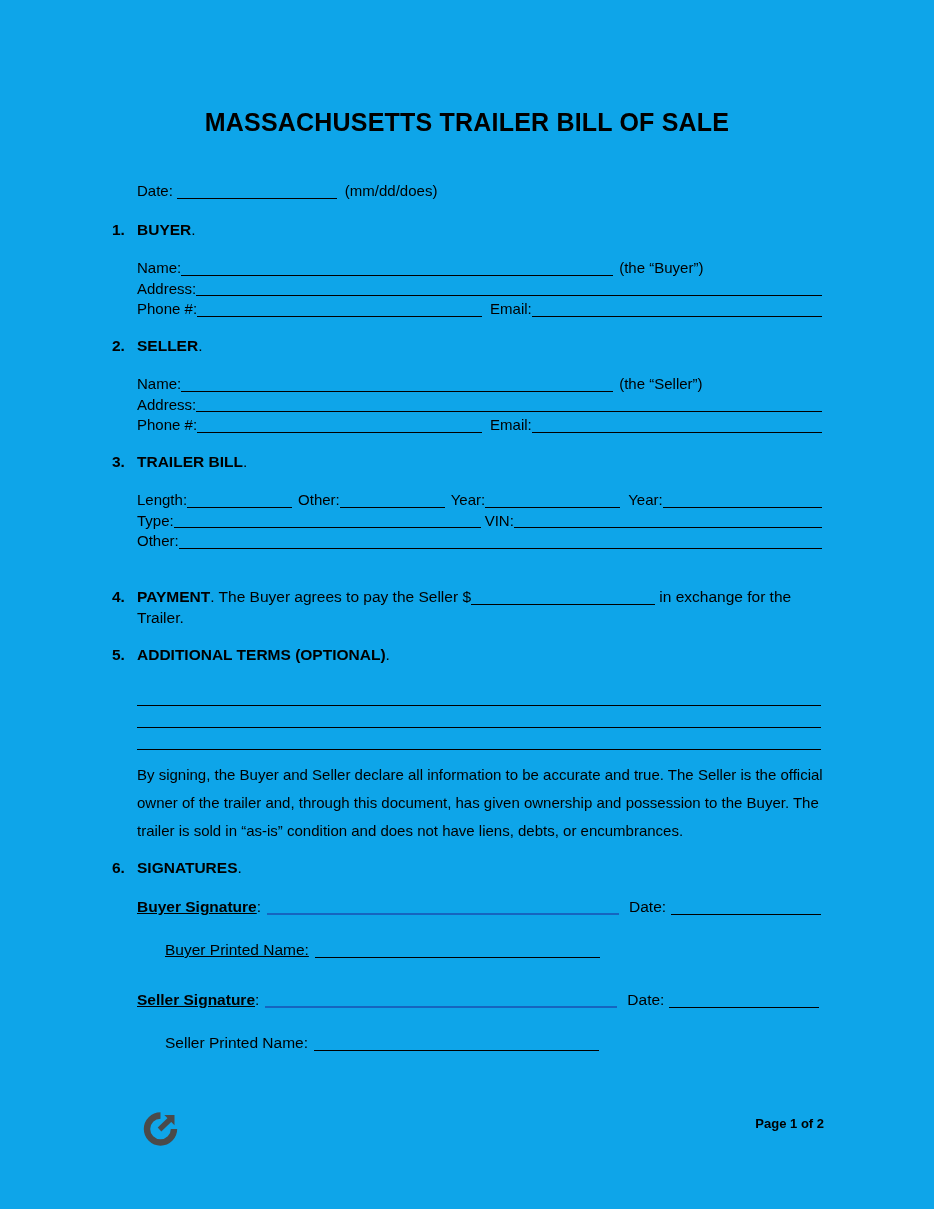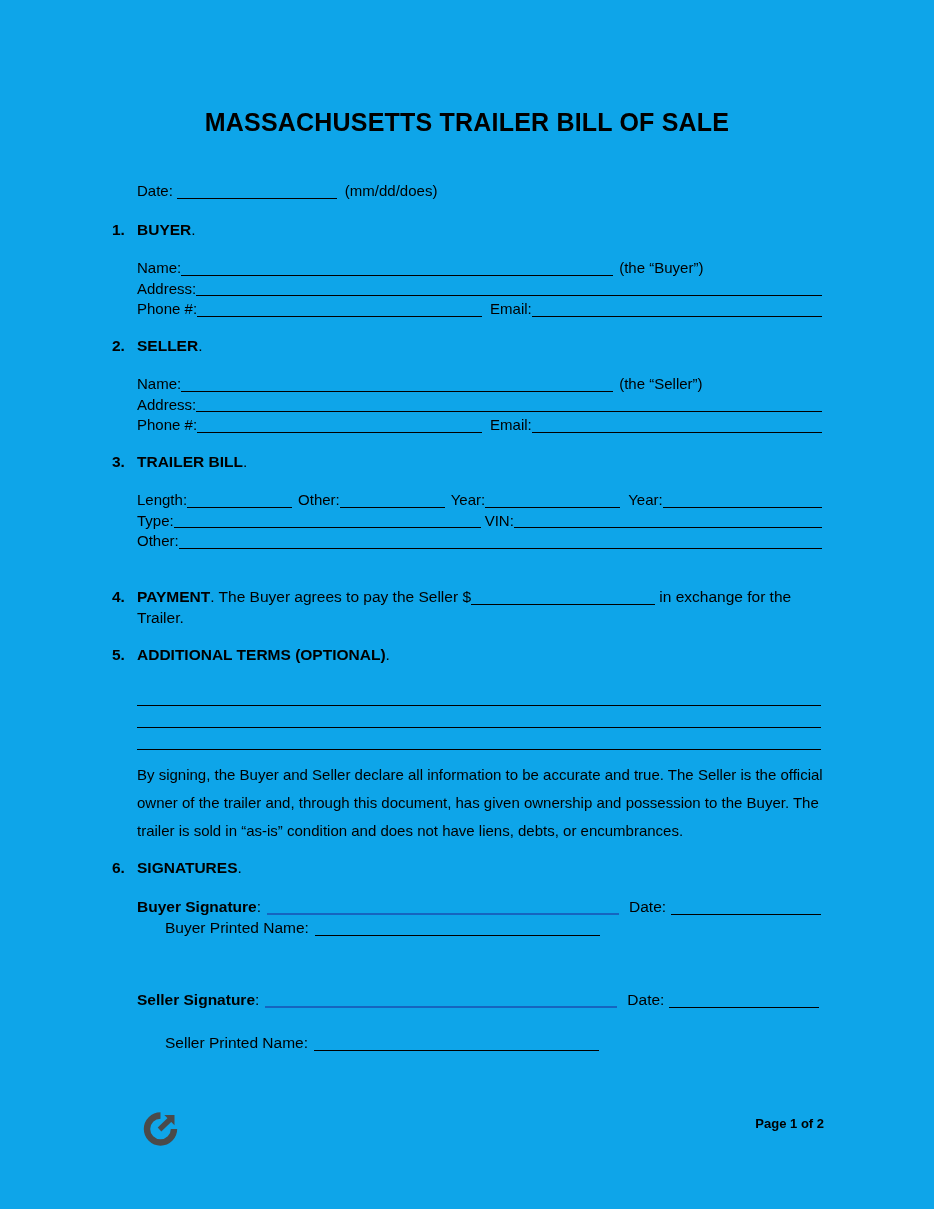--- a/index.html
+++ b/index.html
@@ -131,21 +131,21 @@
   }
 
   
   .sigblock { position: absolute; left: 137px; width: 690px; font-size: 15.5px; }
   .sigrow {
     display: flex;
     align-items: flex-end;
     line-height: 21px;
     white-space: nowrap;
   }
-  .sigrow .slabel { font-weight: bold; }
+  .sigrow .slabel { font-weight: bold; text-decoration: underline; }
   .sigrow .scolon { font-weight: normal; }
   .sig-fill {
     flex: 0 0 352px;
     border-bottom: 2.2px solid #1565c0;
     height: 16px;
     margin: 0 0 2px 6px;
   }
   .sigrow .dlabel { padding-left: 10px; }
   .date-fill {
     flex: 0 0 150px;
@@ -301,21 +301,21 @@
   </div>
 
   <div class="sigblock" style="top:896px;">
     <div class="sigrow">
       <span class="slabel">Buyer Signature</span>
         <span class="scolon">:</span>
       <span class="sig-fill"></span>
       <span class="dlabel">Date:</span>
       <span class="date-fill"></span>
     </div>
-    <div class="printrow" style="">
+    <div class="printrow" style="margin-top:22px;text-decoration:underline;">
       <span>Buyer Printed Name:</span>
       <span class="print-fill"></span>
     </div>
   </div>
 
   <div class="sigblock" style="top:989px;">
     <div class="sigrow">
       <span class="slabel">Seller Signature</span>
         <span class="scolon">:</span>
       <span class="sig-fill"></span>

